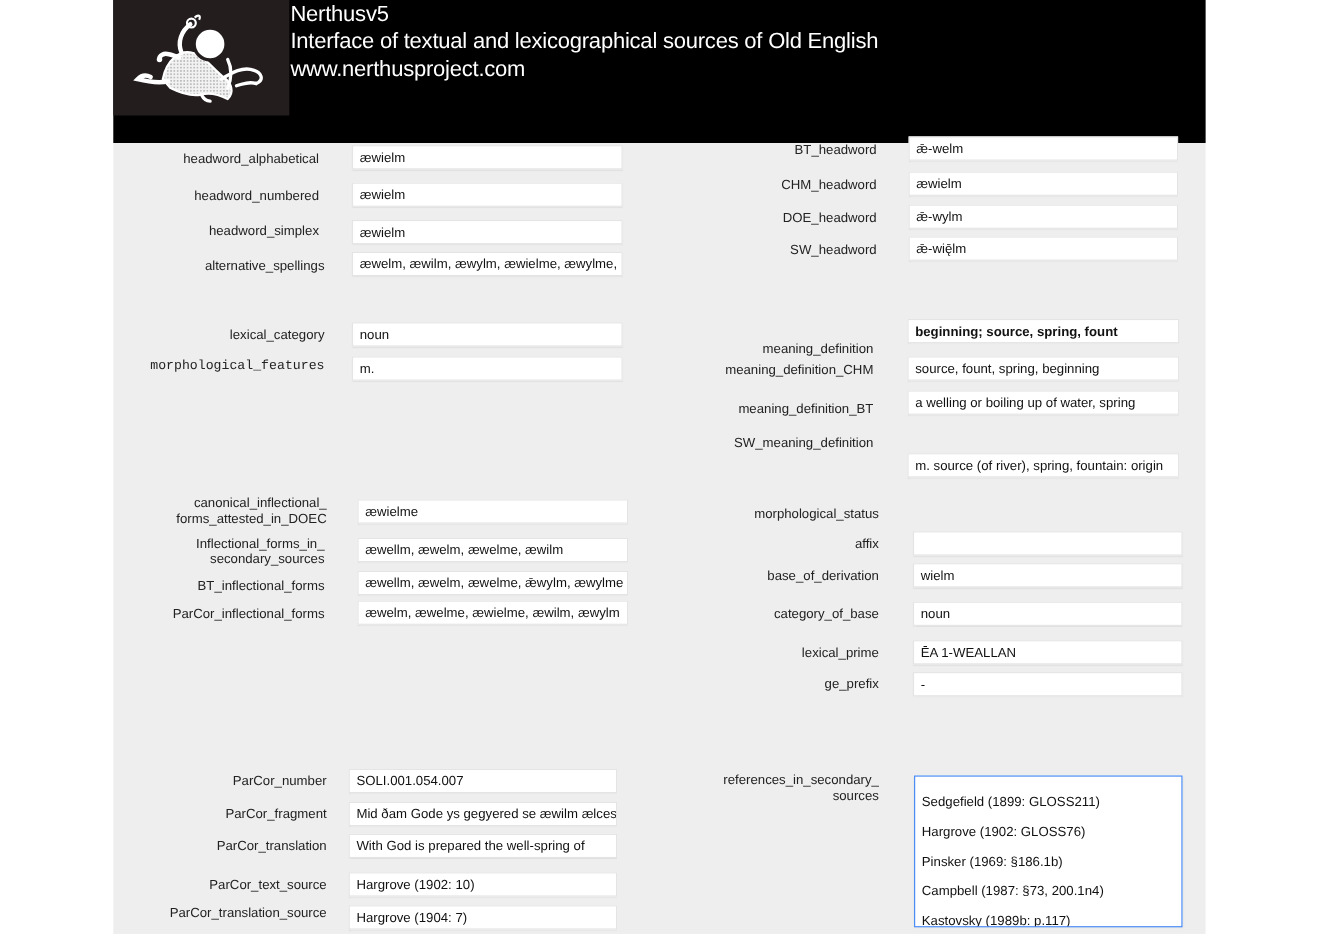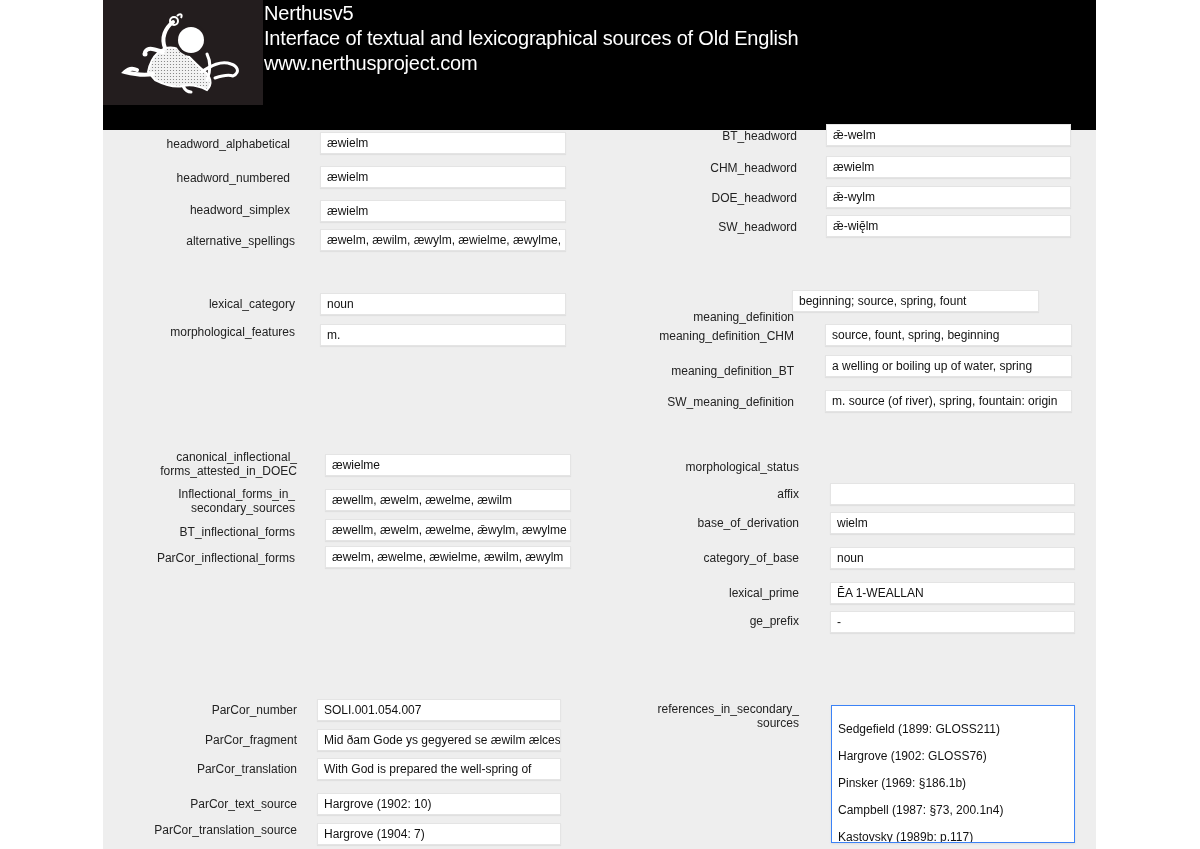--- a/index.html
+++ b/index.html
@@ -145,34 +145,34 @@
 
   <div class="field-label" style="right:299px; top:191px;">DOE_headword</div>
   <div class="field-input" style="left:723px; top:186px; width:231px;">ǣ-wylm</div>
 
   <div class="field-label" style="right:299px; top:220px;">SW_headword</div>
   <div class="field-input" style="left:723px; top:215px; width:231px;">ǣ-wię̄lm</div>
 
   <div class="field-label" style="right:801px; top:297px;">lexical_category</div>
   <div class="field-input" style="left:217px; top:293px; width:232px;">noun</div>
 
-  <div class="field-label" style="right:801px; top:325px;">morphological_features</div>
+  <div class="field-label" style="right:801px; top:325px;font-family:Liberation Mono, monospace;">morphological_features</div>
   <div class="field-input" style="left:217px; top:324px; width:232px;">m.</div>
 
   <div class="field-label" style="right:302px; top:294px;margin-top:16px;">meaning_definition</div>
-  <div class="field-input" style="left:689px; top:290px; width:233px;">beginning; source, spring, fount</div>
+  <div class="field-input" style="left:722px; top:290px; width:233px;font-weight:bold;">beginning; source, spring, fount</div>
 
   <div class="field-label" style="right:302px; top:329px;">meaning_definition_CHM</div>
   <div class="field-input" style="left:722px; top:324px; width:233px;">source, fount, spring, beginning</div>
 
   <div class="field-label" style="right:302px; top:364px;">meaning_definition_BT</div>
   <div class="field-input" style="left:722px; top:355px; width:233px;">a welling or boiling up of water, spring</div>
 
   <div class="field-label" style="right:302px; top:395px;">SW_meaning_definition</div>
-  <div class="field-input" style="left:722px; top:390px; width:233px;">m. source (of river), spring, fountain: origin</div>
+  <div class="field-input" style="left:722px; top:412px; width:233px;">m. source (of river), spring, fountain: origin</div>
 
   <div class="field-label" style="right:799px; top:450px;">
     <span style="white-space:pre-line;">canonical_inflectional_
 forms_attested_in_DOEC</span>
   </div>
   <div class="field-input" style="left:222px; top:454px; width:232px;">æwielme</div>
 
   <div class="field-label" style="right:801px; top:487px;">
     <span style="white-space:pre-line;">Inflectional_forms_in_
 secondary_sources</span>

